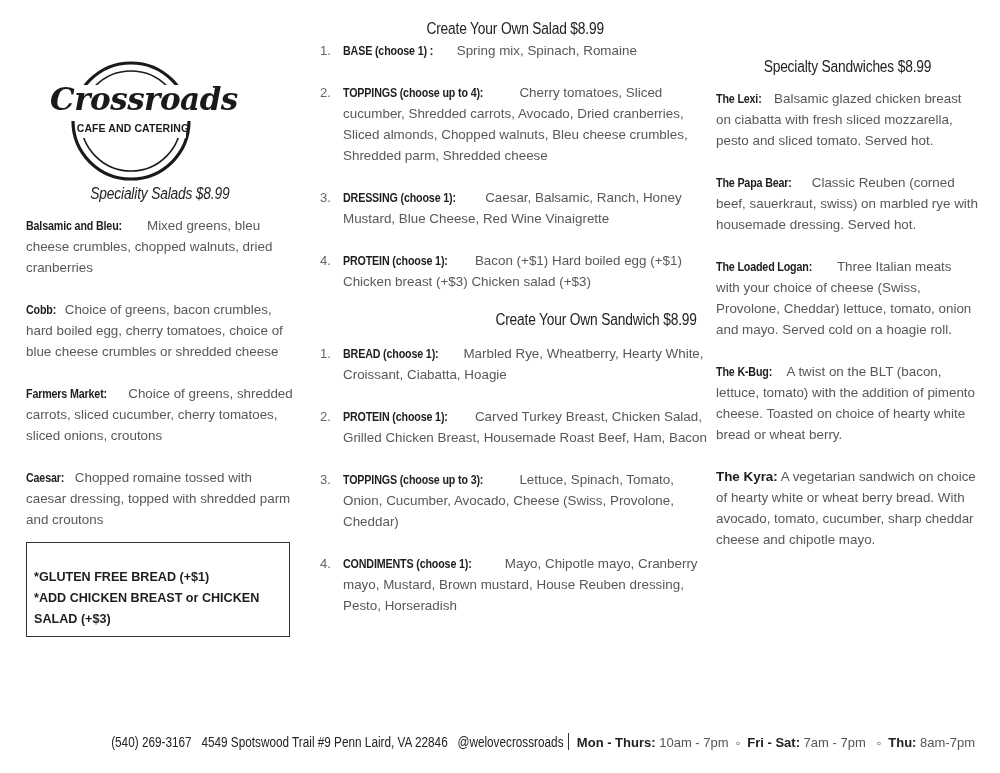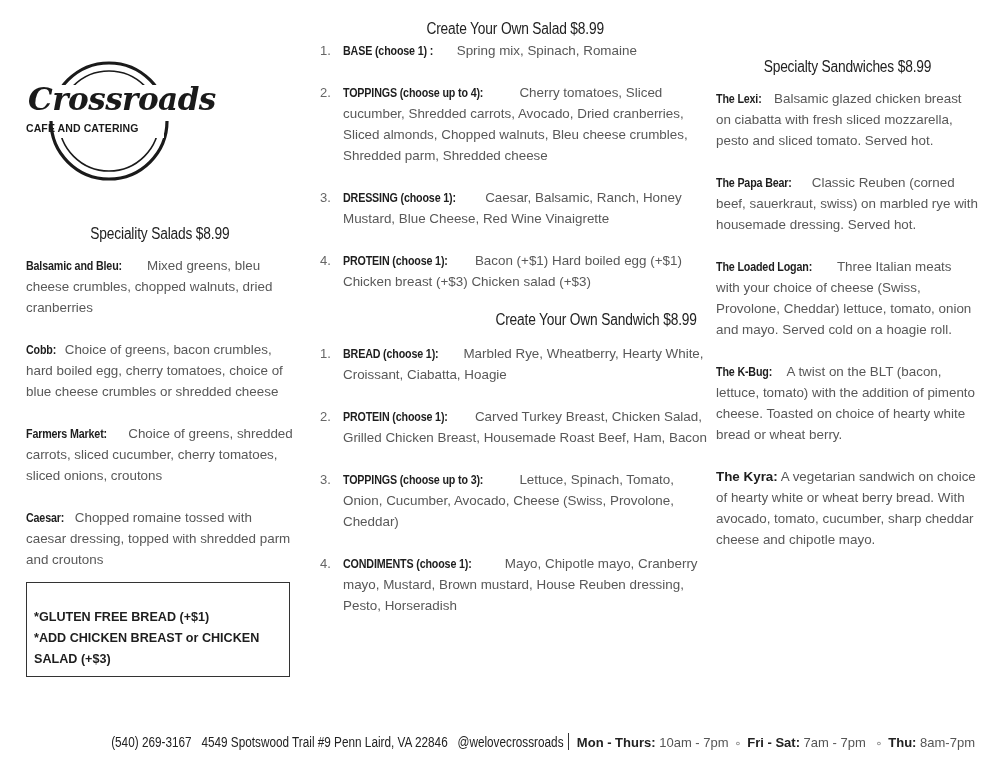--- a/index.html
+++ b/index.html
@@ -4,21 +4,21 @@
   <style>
     html, body { margin: 0; padding: 0; background: #ffffff; }
     body { width: 1000px; height: 773px; position: relative; overflow: hidden; color: #555555; font-family: "Liberation Sans", sans-serif; }
     .heading { color: #222222; font-size: 16px; text-align: center; letter-spacing: -0.2px; transform: scaleX(0.86); transform-origin: center; white-space: nowrap; }
     .name { color: #1e1e1e; font-weight: bold; display: inline-block; transform: scaleX(0.8); transform-origin: left; margin-right: -0.2em; letter-spacing: -0.2px; }
     .desc { font-size: 13.4px; line-height: 21px; color: #585858; }
     .item { margin-bottom: 21px; }
     .col-left { position: absolute; left: 26px; top: 55px; width: 268px; }
     .col-mid { position: absolute; left: 318px; top: 20px; width: 395px; }
     .col-right { position: absolute; left: 716px; top: 38px; width: 262px; margin-top: 20px; }
-    .logo { width: 170px; height: 130px; position: relative; }
+    .logo { width: 170px; height: 130px; margin-left: 22px; position: relative; }
     .logo svg { display: block; }
     .ol { list-style: none; margin: 0; padding: 0; }
     .ol li { position: relative; padding-left: 25px; margin-bottom: 21px; }
     .ol .num { position: absolute; left: 2px; top: 0; font-size: 13px; color: #666; }
     .note-box { border: 1.3px solid #333; padding: 24px 8px 6px 7px; width: 247px; margin-top: 8px; }
     .note-line { font-weight: bold; color: #1e1e1e; font-size: 12.6px; line-height: 21px; }
     .footer { position: absolute; left: 0; right: 0; top: 733px; text-align: center; font-size: 14px; color: #333; white-space: nowrap; }
     .footer .cinfo { display: inline-block; transform: scaleX(0.84); transform-origin: right; color: #222; }
     .footer .sep { display: inline-block; width: 1.4px; height: 17px; background: #333; vertical-align: -3px; margin: 0 4px; }
     .footer .day { font-weight: bold; color: #222; font-size: 13px; }
@@ -31,24 +31,24 @@
 
 <div class="col-left">
   <div class="logo">
     <svg width="170" height="130" viewBox="0 0 170 130">
       <circle cx="83" cy="66" r="58" fill="none" stroke="#1a1a1a" stroke-width="3.2"></circle>
       <circle cx="83" cy="66" r="50" fill="none" stroke="#1a1a1a" stroke-width="1.6"></circle>
       <rect x="0" y="30" width="170" height="36" fill="#ffffff"></rect>
       <rect x="30" y="65" width="108" height="18" fill="#ffffff"></rect>
     </svg>
     <div style="position:absolute; left:2px; top:26px; width:170px; text-align:center; font-family:'DejaVu Serif', serif; font-style:italic; font-weight:bold; font-size:31px; color:#1a1a1a; letter-spacing:-0.5px;">Crossroads</div>
-    <div style="position:absolute; left:0; top:67px; width:170px; font-size:10.5px; font-weight:bold; color:#1a1a1a; letter-spacing:0.1px;">CAFE AND CATERING</div>
+    <div style="position:absolute; left:0; top:67px; width:170px; text-align:center; font-size:10.5px; font-weight:bold; color:#1a1a1a; letter-spacing:0.1px;">CAFE AND CATERING</div>
   </div>
 
-  <div class="heading-wrap" style="margin-top:40px; margin-bottom:12px;">
+  <div class="heading-wrap" style="margin-bottom:12px;font-style:italic;">
     <div class="heading">Speciality Salads $8.99</div>
   </div>
 
   <div class="item desc">
     <span class="name">Balsamic and Bleu:</span><span> Mixed greens, bleu cheese crumbles, chopped walnuts, dried cranberries</span>
   </div>
   <div class="item desc">
     <span class="name">Cobb:</span><span> Choice of greens, bacon crumbles, hard boiled egg, cherry tomatoes, choice of blue cheese crumbles or shredded cheese</span>
   </div>
   <div class="item desc">

